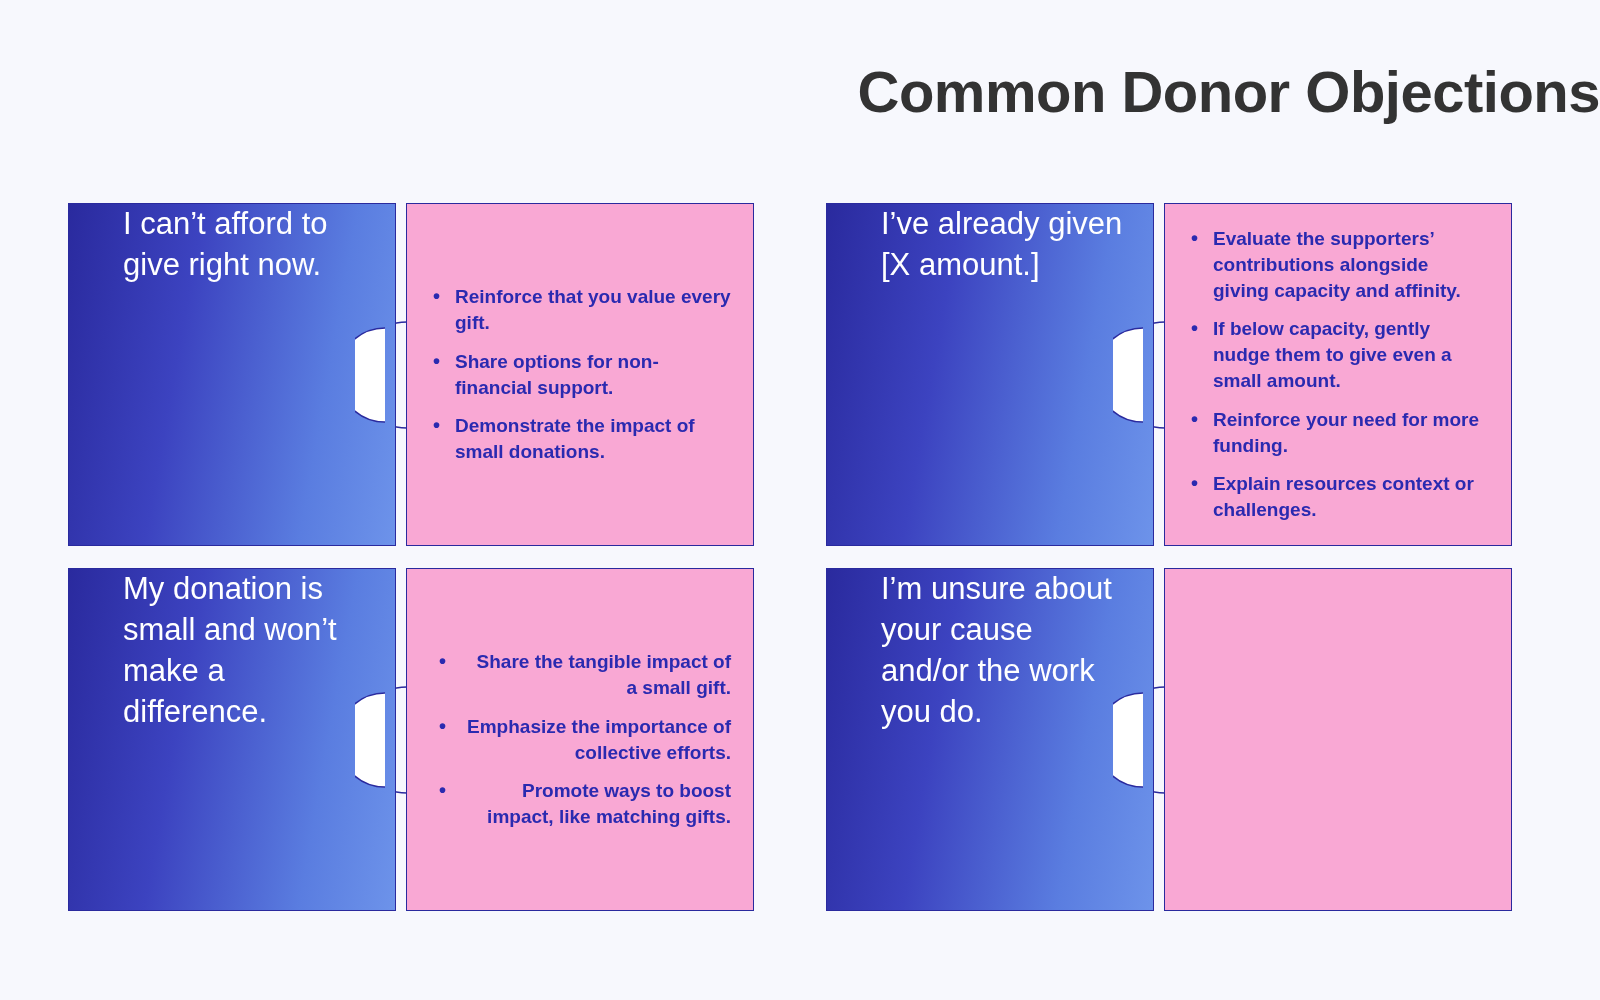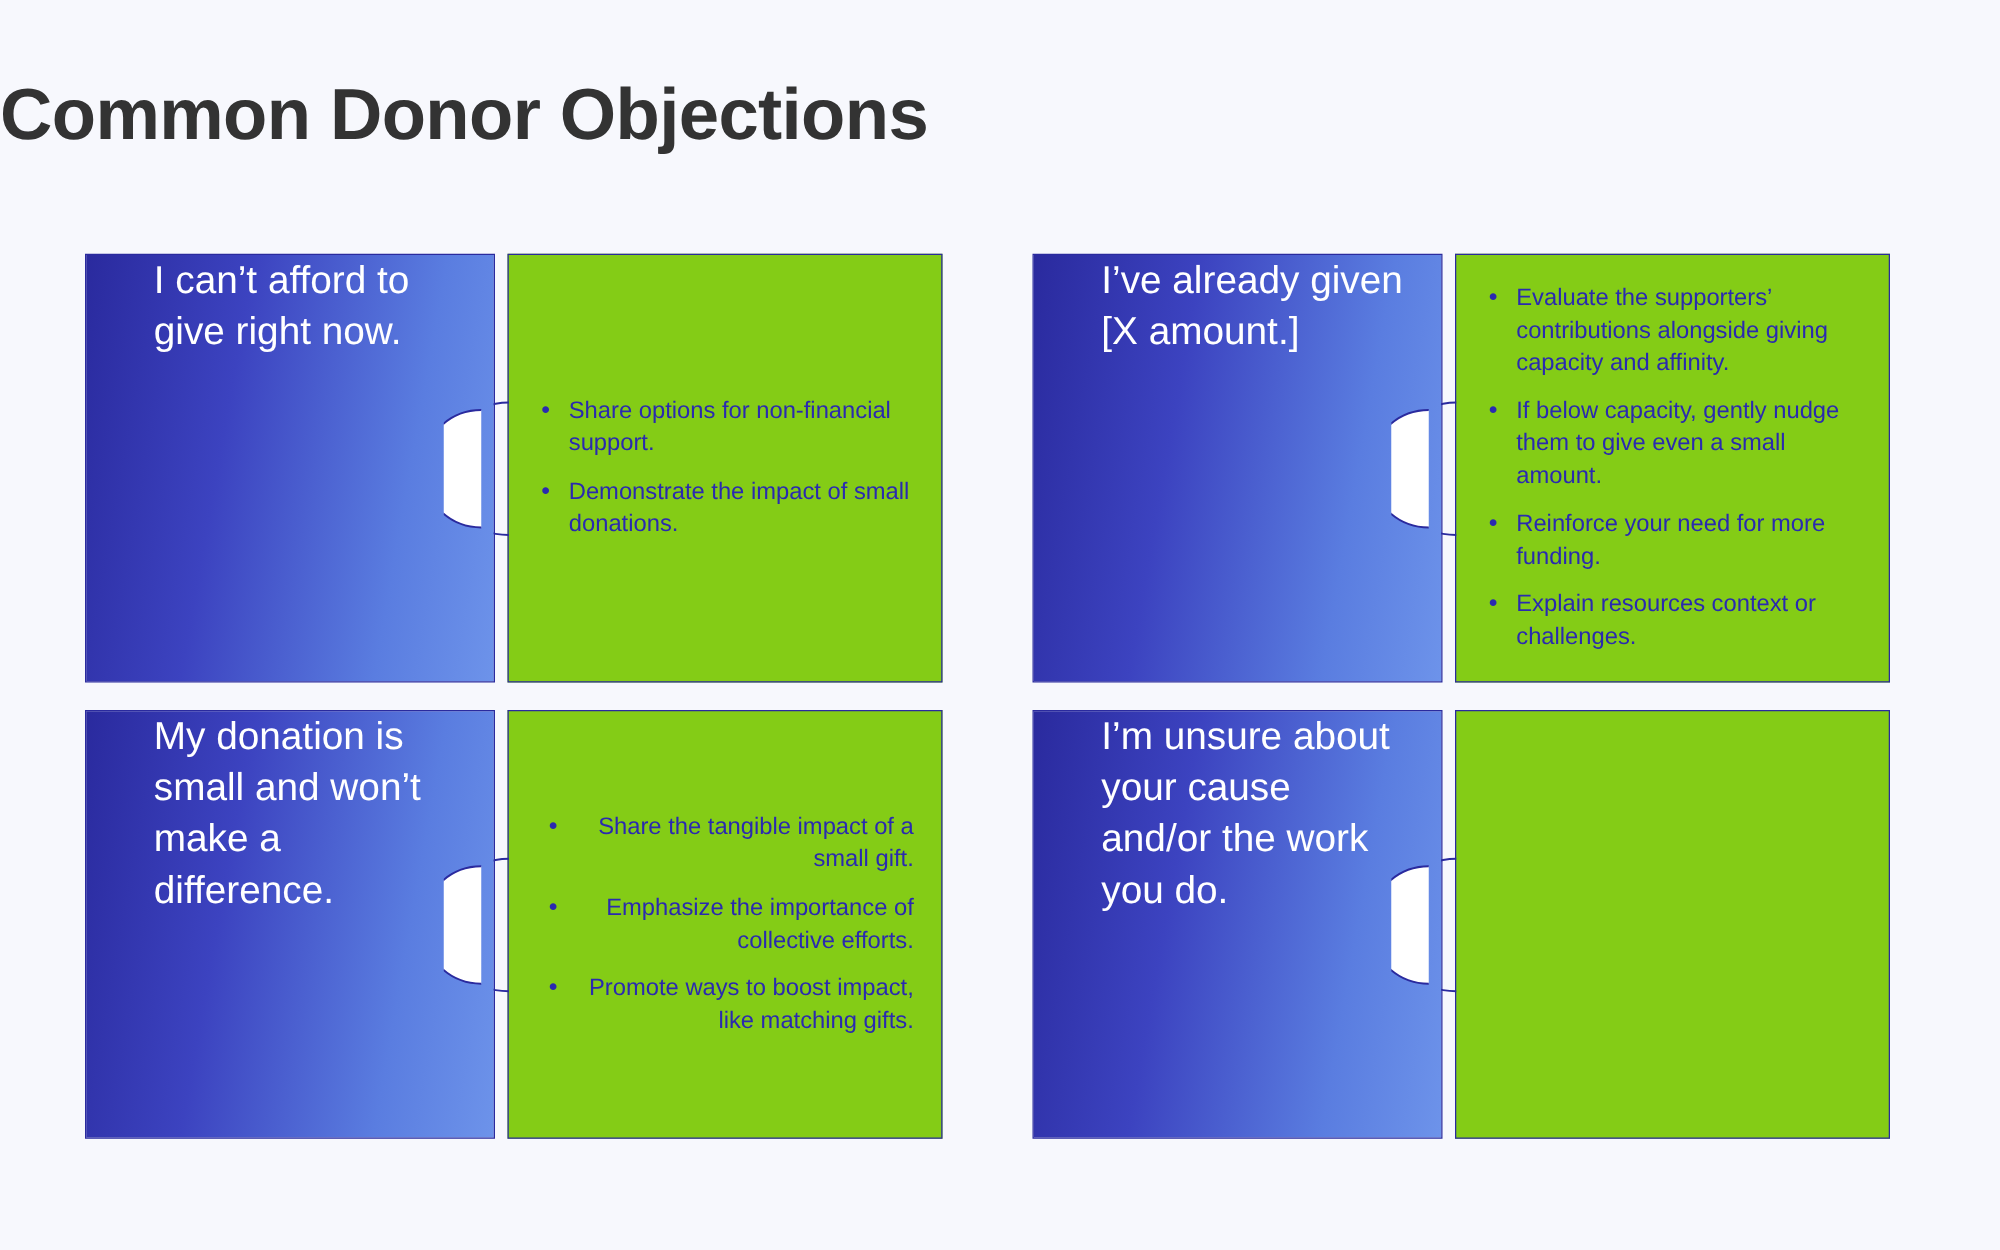--- a/index.html
+++ b/index.html
@@ -9,21 +9,21 @@
   }
   body {
     width: 1600px;
     height: 1000px;
     font-family: "Liberation Sans", sans-serif;
     overflow: hidden;
     position: relative;
   }
 
   .page-title {
-    text-align: left;
+    text-align: right;
     font-size: 58px;
     font-weight: bold;
     color: #333333;
     letter-spacing: -0.5px;
     margin: 0;
     padding-top: 60px;
     line-height: 1.1;
   }
 
   .grid {
@@ -76,26 +76,27 @@
     z-index: 3;
     pointer-events: none;
   }
 
   
   .piece-right {
     position: relative;
     width: 348px;
     height: 100%;
     margin-left: 10px;
-    background: #84cc16;
+    background: #f9a8d4;
     border: 1.5px solid #2a2a9e;
     box-sizing: border-box;
     display: flex;
     align-items: center;
     z-index: 1;
+    font-weight: bold;
   }
   .piece-right ul {
     margin: 0;
     padding: 0 22px 0 48px;
     list-style: none;
   }
   .piece-right li {
     position: relative;
     color: #2a2ab0;
     font-size: 19px;
@@ -141,20 +142,21 @@
         <path d="M30 8 A32 32 0 1 0 30 102" fill="#ffffff" stroke="#2a2a9e" stroke-width="1.5"></path>
         <rect x="0" y="0" width="26" height="110" fill="none"></rect>
       </svg>
     </div>
     <div class="piece-right">
       <svg class="notch" viewBox="0 0 88 116">
         <path d="M44 5 A34 34 0 1 0 44 111 L12 111 L12 5 Z" fill="#ffffff" stroke="none"></path>
         <path d="M44 5 A34 34 0 1 0 44 111" fill="none" stroke="#2a2a9e" stroke-width="1.5"></path>
       </svg>
       <ul>
+        <li>Reinforce that you value every gift.</li>
         <li>Share options for non-financial support.</li>
         <li>Demonstrate the impact of small donations.</li>
       </ul>
     </div>
   </div>
 
   <div class="pair row1">
     <div class="piece-left">
       <div class="label">I’ve already given [X amount.]</div>
       <svg class="knob" viewBox="0 0 80 110">

